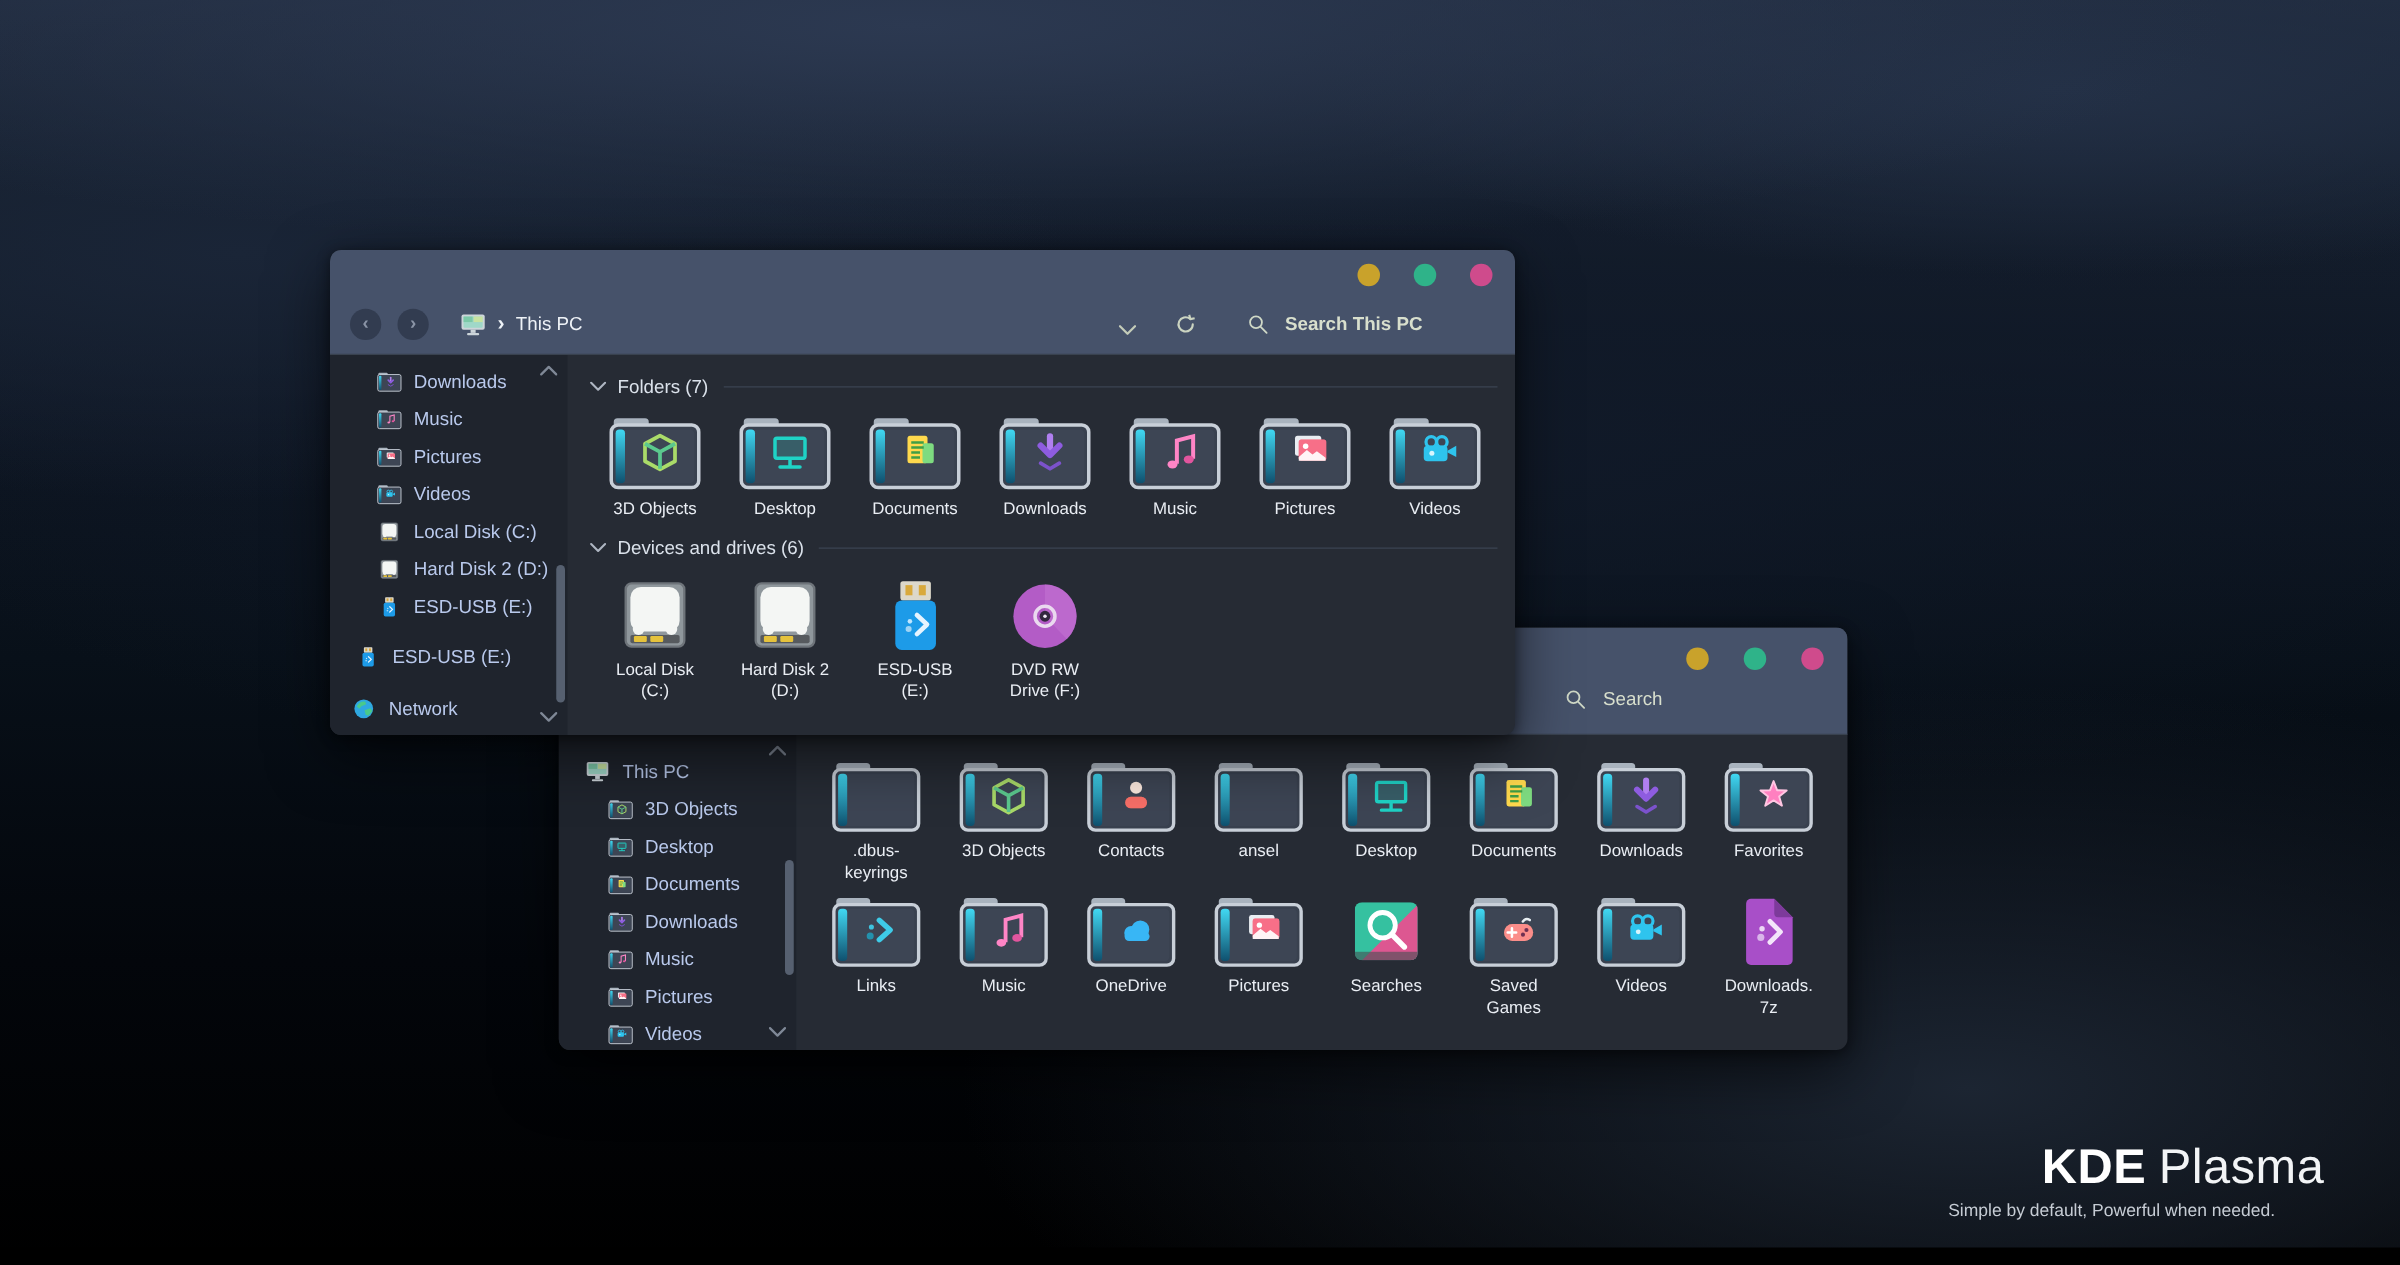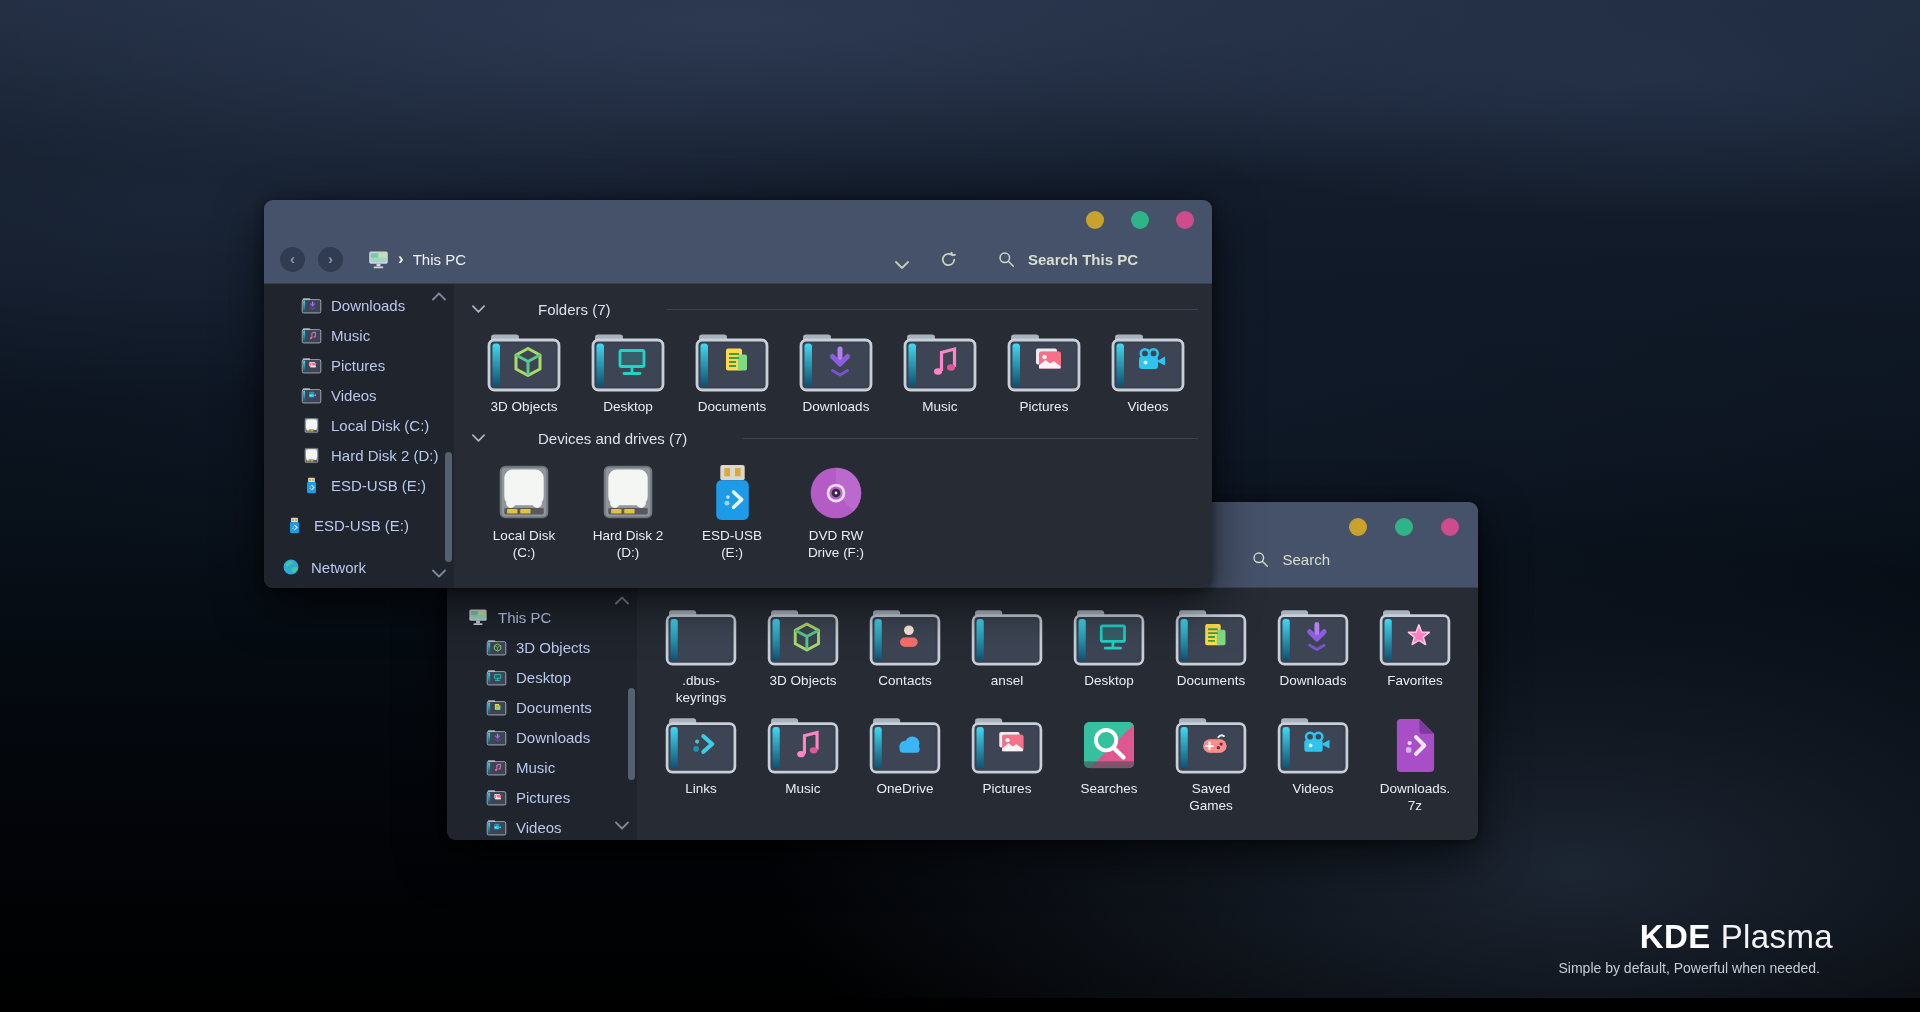--- a/index.html
+++ b/index.html
@@ -72,21 +72,21 @@
   .side-chev.top{top:8px;}
   .side-chev.bottom{bottom:10px;}
   .side-chev svg{width:14px;height:9px;display:block;}
   .scroll-thumb{position:absolute;width:7px;border-radius:3.5px;background:#566070;right:2px;}
   #w1-sidebar .scroll-thumb{top:168px;height:110px;}
   #w2-sidebar .scroll-thumb{top:100px;height:92px;}
 
   
   .content{flex:1;overflow:hidden;}
   #w1-content{padding:14px 8px 0 18px;}
-  .section-head{display:flex;align-items:center;height:22px;gap:44px;}
+  .section-head{display:flex;align-items:center;height:22px;}
   .sec-chev{width:13px;height:8px;margin-right:9px;}
   .sec-chev svg{width:13px;height:8px;display:block;}
   .sec-title{font-size:15px;color:#dbe2eb;white-space:nowrap;}
   .sec-line{flex:1;height:1px;background:#3b4452;margin-left:12px;margin-right:6px;}
   .tile-row{display:flex;margin:10px 0 12px;}
   .tile{width:104px;display:flex;flex-direction:column;align-items:center;flex:0 0 auto;}
   .tile-icon{height:64px;display:flex;align-items:flex-end;justify-content:center;}
   .tile-icon svg{display:block;}
   .tile-icon[data-kind="folder"] svg{width:78px;height:64px;}
   .tile-icon[data-kind="hard-disk"] svg{width:60px;height:60px;margin-bottom:1px;}
@@ -99,21 +99,21 @@
   .tile-row.devices .tile-label{max-width:84px;}
 
   .tile-grid{display:flex;flex-wrap:wrap;padding:18px 0 0 13px;width:829px;}
   #w2-grid .tile{width:102px;margin-bottom:8px;}
   #w2-grid .tile-icon{height:62px;}
   #w2-grid .tile-icon[data-kind="folder"] svg{width:76px;height:62px;}
   #w2-grid .tile-label{max-width:76px;}
 
   
   .brand{position:absolute;right:100px;bottom:36px;text-align:center;color:#fff;z-index:1;}
-  .brand-title{font-size:33px;letter-spacing:.4px;}
+  .brand-title{font-size:39px;letter-spacing:.4px;}
   .brand-title .bold{font-weight:700;}
   .brand-title .light{font-weight:300;margin-left:10px;color:#f2f4f6;}
   .brand-sub{font-size:14px;color:#c6ccd4;margin-top:4px;}
 </style>
 </head>
 <body>
 
 <div class="desktop">
   <div class="wallpaper"></div>
 
@@ -1033,21 +1033,21 @@
               </span>
               <span class="tile-label">Videos</span>
             </div>
           </div>
           <div class="section-head">
             <span class="sec-chev">
               <svg viewBox="0 0 14 8">
                 <path d="M1 1 L7 7 L13 1" stroke="#aeb6c2" stroke-width="1.8" fill="none" stroke-linecap="round" stroke-linejoin="round"></path>
               </svg>
             </span>
-            <span class="sec-title">Devices and drives (7)</span>
+            <span class="sec-title">Devices and drives (6)</span>
             <span class="sec-line"></span>
           </div>
           <div class="tile-row devices">
             <div class="tile">
               <span class="tile-icon" data-kind="hard-disk">
                 <svg viewBox="0 0 64 64">
                   <rect x="7" y="5" width="50" height="54" rx="5" fill="#8f979c" stroke="#6e747a" stroke-width="2"></rect>
                   <rect x="11" y="8" width="42" height="38" rx="9" fill="#f4f6f4"></rect>
                   <circle cx="18" cy="44" r="5" fill="#f4f6f4"></circle>
                   <circle cx="46" cy="44" r="5" fill="#f4f6f4"></circle>

